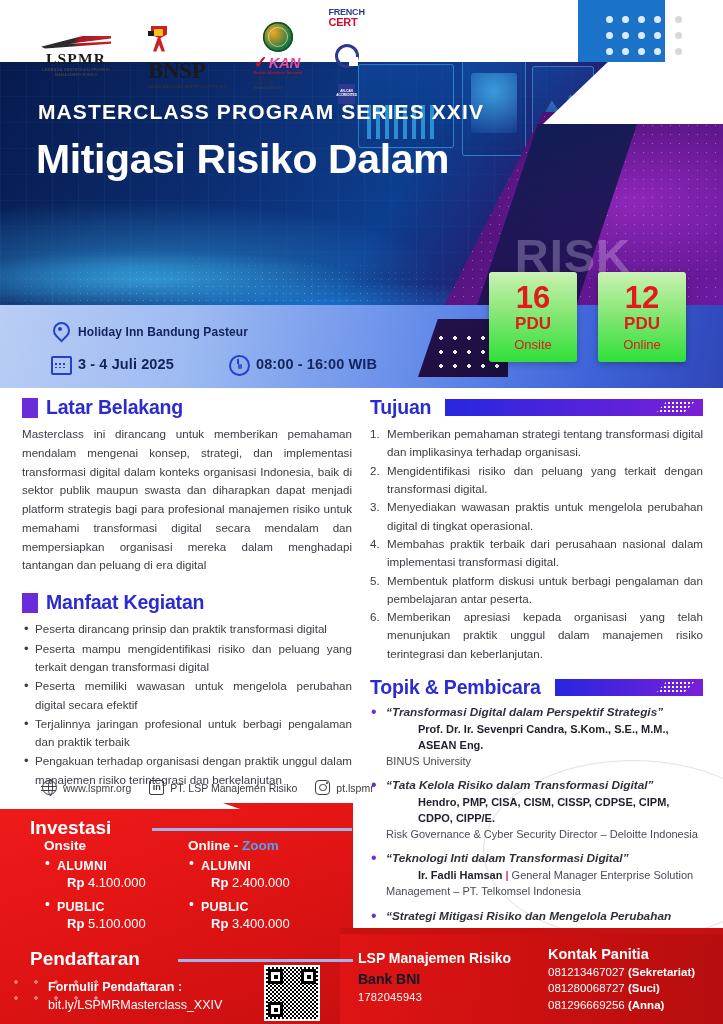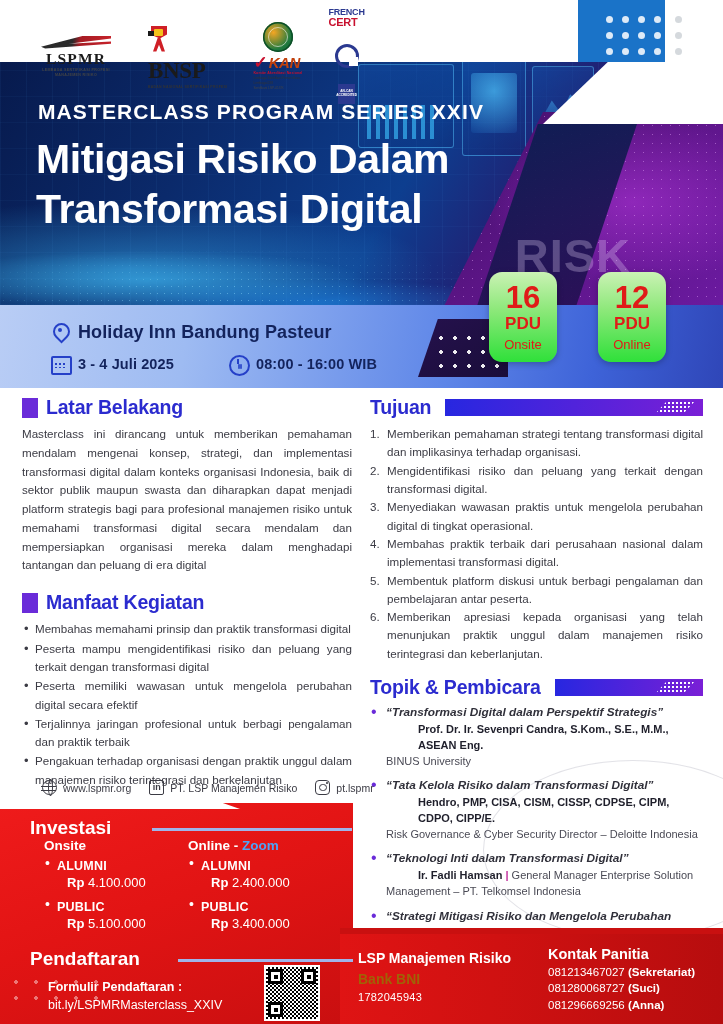--- a/index.html
+++ b/index.html
@@ -40,21 +40,21 @@
 
   .kan-wrap { display:flex; align-items:center; gap:2px; }
   .kan-globe { width:30px; height:30px; border-radius:50%;
     background:radial-gradient(circle at 35% 35%,#f5a623,#1f7a3f 62%,#0d5a2b);
     box-shadow:inset 0 0 0 1.5px #0c4f28; position:relative; }
   .kan-globe:after { content:""; position:absolute; inset:5px; border-radius:50%;
     border:1px solid rgba(255,255,255,.55); }
   .kan-right { display:flex; flex-direction:column; }
   .kan-top { display:flex; align-items:center; gap:1px; }
   .kan-check { color:#c8102e; font-size:17px; font-weight:700; line-height:1; }
-  .kan-name { font-size:15px; font-weight:700; color:#c2410c; font-style:italic; line-height:1; letter-spacing:-.4px;text-align:right; }
+  .kan-name { font-size:15px; font-weight:700; color:#ec4899; font-style:italic; line-height:1; letter-spacing:-.4px;text-align:right; }
   .kan-sub { font-size:3.6px; font-weight:700; color:#c8102e; line-height:1.45; letter-spacing:.1px;}
   .kan-sub2 { font-size:3.2px; color:#333; line-height:1.4; }
   .kan-code { font-size:3.2px; color:#444; margin-top:1px; }
 
   .fcert-wrap { display:flex; align-items:center; gap:16px; }
   .fcert-l { display:flex; flex-direction:column; line-height:1; }
   .fc-french { font-size:9px; font-weight:700; color:#2b3990; letter-spacing:-.2px; }
   .fc-cert { font-size:11px; font-weight:700; color:#c8102e; letter-spacing:-.2px; }
   .fcert-ring { width:24px; height:24px; border-radius:50%; border:3px solid #2b3990; position:relative;}
   .fcert-ring:after{ content:""; position:absolute; right:-2px; bottom:-1px; width:9px;height:9px;background:#fff;}
@@ -138,23 +138,23 @@
   .band-row3 { left:228px; top:49px; }
   .pin-icon, .cal-icon, .clock-icon { width:19px; height:19px; position:relative; flex:none; }
   .pin-icon:before{content:"";position:absolute;left:3px;top:0;width:13px;height:13px;border:2.2px solid #2540c8;border-radius:50% 50% 50% 0;transform:rotate(-45deg);}
   .pin-icon:after{content:"";position:absolute;left:7.5px;top:4.5px;width:4px;height:4px;border-radius:50%;background:#2540c8;}
   .cal-icon:before{content:"";position:absolute;left:1px;top:2px;width:17px;height:15px;border:2.2px solid #2540c8;border-radius:2px;}
   .cal-icon:after{content:"";position:absolute;left:4px;top:8px;width:11px;height:6px;
     background-image:radial-gradient(#2540c8 .9px,transparent 1px);background-size:4px 4px;}
   .clock-icon:before{content:"";position:absolute;left:1px;top:1px;width:17px;height:17px;border:2.2px solid #2540c8;border-radius:50%;}
   .clock-icon:after{content:"";position:absolute;left:9px;top:5px;width:1.8px;height:5px;background:#2540c8;box-shadow:1px 5px 0 -.2px #2540c8, 3px 5px 0 -.2px #2540c8;}
   .band-text { font-size:14.5px; font-weight:700; color:#13235c; letter-spacing:.1px; }
-  .band-text.b1 { font-size:18px; }
-
-  .pdu { position:absolute; width:68px; height:90px; border-radius:13px; z-index:6;
+  .band-text.b1 { font-size:12px; }
+
+  .pdu { position:absolute; width:88px; height:90px; border-radius:3px; z-index:6;
     background:linear-gradient(180deg,#caf2b4 0%,#8de87a 42%,#2fe03a 100%);
     display:flex; flex-direction:column; align-items:center; justify-content:center; gap:0px;
     box-shadow:0 2px 6px rgba(0,0,0,.25); }
   .pdu1 { left:489px; top:272px; }
   .pdu2 { left:598px; top:272px; }
   .pdu-num { font-size:31px; font-weight:700; color:#e01b18; line-height:1; }
   .pdu-lab { font-size:17px; font-weight:700; color:#e01b18; line-height:1.25; }
   .pdu-mode { font-size:13px; font-weight:400; color:#e01b18; margin-top:2px; }
 
   
@@ -233,21 +233,21 @@
     background-blend-mode:difference; }
   .qr .fm { position:absolute; width:15px; height:15px; border:3px solid #000; background:#fff;}
   .qr .fm:after{content:"";position:absolute;inset:2.5px;background:#000;}
   .qr .fm1{left:4px;top:4px;} .qr .fm2{right:4px;top:4px;} .qr .fm3{left:4px;bottom:4px;}
 
   .redright { position:absolute; left:340px; top:934px; width:383px; height:90px;
     background:linear-gradient(95deg,#e01414 0%,#d01111 40%,#b60d0e 100%); z-index:4;}
   .redright-top { position:absolute; left:340px; top:928px; width:383px; height:10px; background:#c91010; z-index:4;}
   .bank-block { position:absolute; left:358px; top:948px; z-index:7; }
   .bank-l1 { font-size:14px; font-weight:700; color:#fff; line-height:1.5; }
-  .bank-l2 { font-size:14px; font-weight:700; color:#a16207; line-height:1.5; }
+  .bank-l2 { font-size:14px; font-weight:700; color:#0f172a; line-height:1.5; }
   .bank-l3 { font-size:11px; color:#fff; line-height:1.45; letter-spacing:.3px;}
   .contact-block { position:absolute; left:548px; top:946px; z-index:7; }
   .ct-title { font-size:14.5px; font-weight:700; color:#fff; margin-bottom:2px; }
   .ct-line { font-size:11.5px; color:#fff; line-height:1.42; }
   .ct-line b { font-weight:700; }
 
   
   .supp { position:absolute; left:508px; top:895px; z-index:7; }
   .supp-lab { font-size:8.5px; color:#4a4a55; margin-bottom:2px; margin-left:8px;}
   .supp-row { display:flex; align-items:center; gap:12px; }
@@ -352,21 +352,20 @@
     </div>
     <div class="hero-waves"></div>
     <div class="hero-dotsmesh"></div>
     <div class="hero-purple"></div>
     <div class="hero-arrow"></div>
     <div class="hero-wedge-white"></div>
     <div class="hero-riskword">RISK</div>
     <div class="hero-kicker">MASTERCLASS PROGRAM SERIES XXIV</div>
     <div class="hero-title">
       <div>Mitigasi Risiko Dalam</div>
-      <div>Transformasi Digital</div>
     </div>
   </div>
 
   <div class="band">
     <div class="band-dots"></div>
     <div class="band-row band-row1">
       <span class="pin-icon"></span>
       <span class="band-text b1">Holiday Inn Bandung Pasteur</span>
     </div>
     <div class="band-row band-row2">
@@ -398,21 +397,21 @@
       <span class="blk"></span>
       <h2>Latar Belakang</h2>
     </div>
     <p class="para">Masterclass ini dirancang untuk memberikan pemahaman mendalam mengenai konsep, strategi, dan implementasi transformasi digital dalam konteks organisasi Indonesia, baik di sektor publik maupun swasta dan diharapkan dapat menjadi platform strategis bagi para profesional manajemen risiko untuk memahami transformasi digital secara mendalam dan mempersiapkan organisasi mereka dalam menghadapi tantangan dan peluang di era digital</p>
 
     <div class="sechead" style="margin-top:16px;">
       <span class="blk"></span>
       <h2>Manfaat Kegiatan</h2>
     </div>
     <ul class="bul">
-      <li>Membahas memahami prinsip dan praktik transformasi digital</li>
+      <li>Peserta dirancang prinsip dan praktik transformasi digital</li>
       <li>Peserta mampu mengidentifikasi risiko dan peluang yang terkait dengan transformasi digital</li>
       <li>Peserta memiliki wawasan untuk mengelola perubahan digital secara efektif</li>
       <li>Terjalinnya jaringan profesional untuk berbagi pengalaman dan praktik terbaik</li>
       <li>Pengakuan terhadap organisasi dengan praktik unggul dalam manajemen risiko terintegrasi dan berkelanjutan</li>
     </ul>
   </div>
 
   <div class="col-right">
 
     <div class="sechead">

